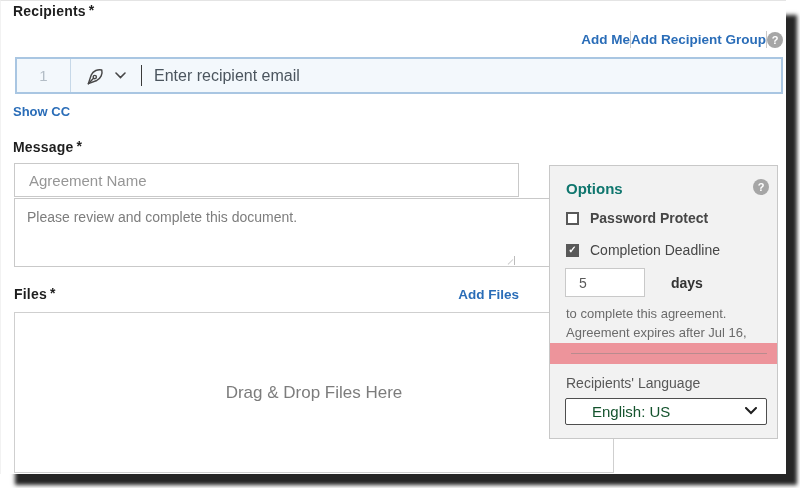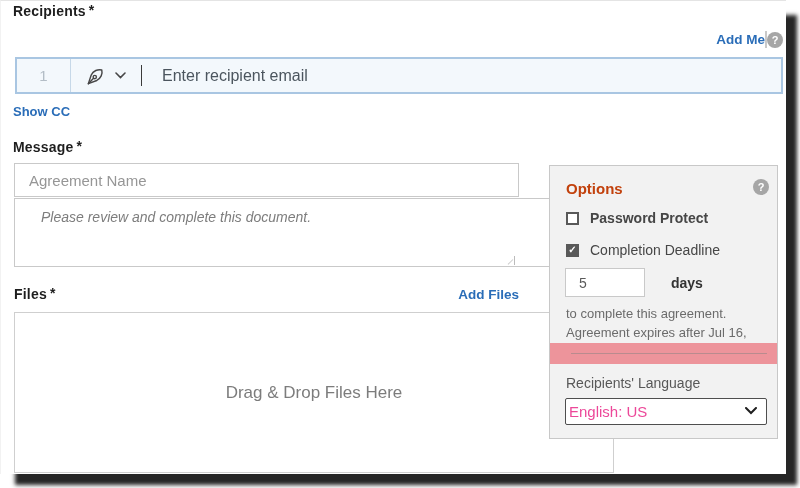--- a/index.html
+++ b/index.html
@@ -17,78 +17,79 @@
   .vsep { width:1px; height:17px; background:#c9c9c9; }
   .help-icon { width:16px; height:16px; border-radius:50%; background:#a6a6a6; color:#fff;
                font-size:11px; font-weight:bold; display:flex; align-items:center; justify-content:center; }
 
   .recipient-row { position:absolute; left:14px; top:56px; width:768px; height:37px;
                    border:2px solid #a9c6e2; background:#f3f8fc; display:flex; align-items:center; }
   .rec-num { width:53px; text-align:center; color:#b3bdc6; font-size:15px; }
   .rec-divider { width:1px; align-self:stretch; background:#c6d8e8; }
   .pen-cell { display:flex; align-items:center; gap:7px; padding-left:14px; }
   .caret { width:1px; height:21px; background:#3a3a3a; margin-left:15px; }
-  .email-input { border:none; background:transparent; outline:none; margin-left:20px;
+  .email-input { border:none; background:transparent; outline:none; margin-left:12px;
                  font-family:"Liberation Sans", sans-serif; font-size:16px; color:#4b555e; width:560px; }
   .email-input::placeholder { color:#4b555e; opacity:1; }
 
   .show-cc { position:absolute; left:12px; top:103px;text-align:center; }
 
   .text-input { position:absolute; border:1px solid #c9c9c9; background:#fff;
                 font-family:"Liberation Sans", sans-serif; outline:none; }
   .name-input { left:13px; top:162px; width:505px; height:34px; padding-left:14px;
                 font-size:15px; color:#969696; }
   .name-input::placeholder { color:#969696; opacity:1; }
-  .msg-area { left:13px; top:197px; width:582px; height:69px; padding:9px 26px;
-              font-size:14px; color:#7d7d7d; resize:none; overflow:hidden; line-height:1.3;font-style:italic; }
+  .msg-area { left:13px; top:197px; width:582px; height:69px; padding:9px 12px;
+              font-size:14px; color:#7d7d7d; resize:none; overflow:hidden; line-height:1.3; }
   .grip { position:absolute; left:505px; top:255px; width:9px; height:9px;
           border-right:1px solid #bbb; }
   .grip:before { content:""; position:absolute; right:2px; bottom:2px; width:7px; height:7px;
                  border-right:1px solid #ccc; transform:rotate(45deg); }
 
   .files-row { position:absolute; left:13px; top:285px; width:505px; display:flex;
                justify-content:space-between; align-items:baseline; }
   .dropzone { position:absolute; left:13px; top:311px; width:600px; height:161px;
               border:1px solid #cfcfcf; background:#fff; display:flex; align-items:center; justify-content:center; }
   .dropzone-text { color:#7c7c7c; font-size:17px; }
 
   .options-panel { position:absolute; left:548px; top:164px; width:229px; height:274px;
                    background:#f2f2f2; border:1px solid #c8c8c8; }
-  .opt-title { position:absolute; left:16px; top:14px; font-size:15px; font-weight:bold; color:#c2410c; }
+  .opt-title { position:absolute; left:16px; top:14px; font-size:15px; font-weight:bold; color:#0f766e; }
   .opt-help { position:absolute; right:8px; top:13px; }
   .chk-row { position:absolute; left:16px; display:flex; align-items:center; gap:11px; }
   .checkbox { width:13px; height:13px; border:2px solid #595959; background:#fff; flex:0 0 auto;
               display:flex; align-items:center; justify-content:center; font-size:10px; line-height:1; }
   .checkbox.checked { background:#595959; color:#fff; font-weight:bold; }
   .chk-label { font-size:14px; color:#464646; }
   .days-row { position:absolute; left:15px; top:102px; display:flex; align-items:center; }
   .days-input { width:80px; height:29px; border:1px solid #c9c9c9; background:#fff; outline:none;
                 padding-left:13px; font-family:"Liberation Sans", sans-serif; font-size:14px; color:#5a5a5a; }
   .days-label { margin-left:26px; font-size:14px; font-weight:bold; color:#333; }
   .note { position:absolute; left:16px; font-size:13px; color:#6b6b6b; }
   .pink-bar { position:absolute; left:0; right:0; top:177px; height:21px; background:#ed949b; }
   .pink-line { position:absolute; left:21px; right:10px; top:10px; border-top:1px solid #b98b8e; }
   .lang-label { position:absolute; left:16px; top:209px; font-size:14px; color:#585858; }
   .lang-select { position:absolute; left:15px; top:232px; width:202px; height:27px; background:#fff;
                  border:1.5px solid #4e4e4e; border-radius:2px; display:flex; align-items:center;
-                 padding-left:3px; font-size:15px; color:#ec4899; }
+                 padding-left:26px; font-size:15px; color:#14532d; }
   .lang-chevron { position:absolute; right:9px; top:8px; }
 </style>
 </head>
 <body>
 
 <div class="frame">
 
   <div class="section-label" style="left:12px; top:2px;">
     <span>Recipients</span><span class="asterisk">*</span>
   </div>
 
   <div class="top-links">
     <span class="link">Add Me</span>
     <span class="vsep"></span>
+    <span class="link">Add Recipient Group</span>
     <span class="vsep"></span>
     <span class="help-icon">?</span>
   </div>
 
   <div class="recipient-row">
     <div class="rec-num">1</div>
     <div class="rec-divider"></div>
     <div class="pen-cell">
       <svg width="23" height="23" viewBox="0 0 24 24" fill="none" stroke="#474747" stroke-width="1.5" stroke-linejoin="round" stroke-linecap="round">
         <path d="M3.5 20.5 L6.5 11.5 C8.5 7 13.5 5.2 17.5 6.2 C18.6 10.2 16.5 15 12.3 17.2 L3.5 20.5 Z"></path>

